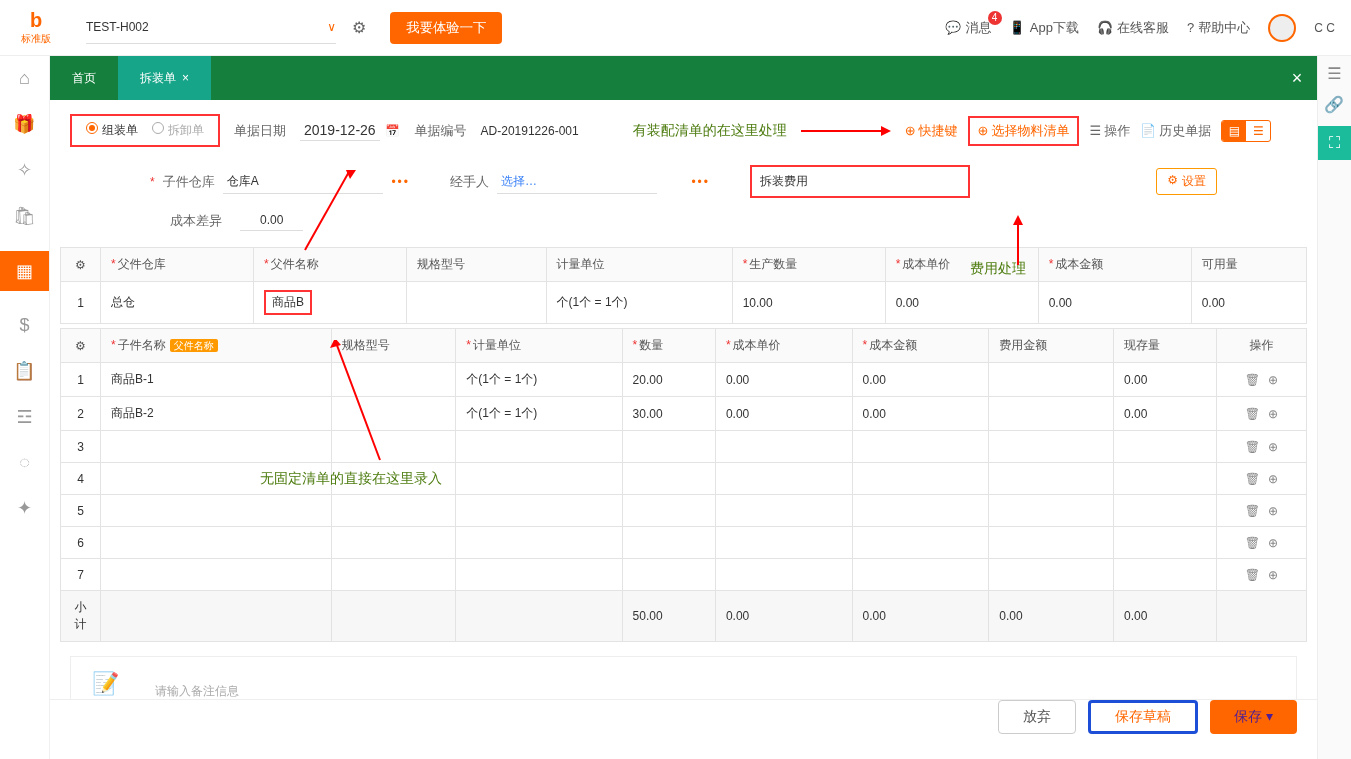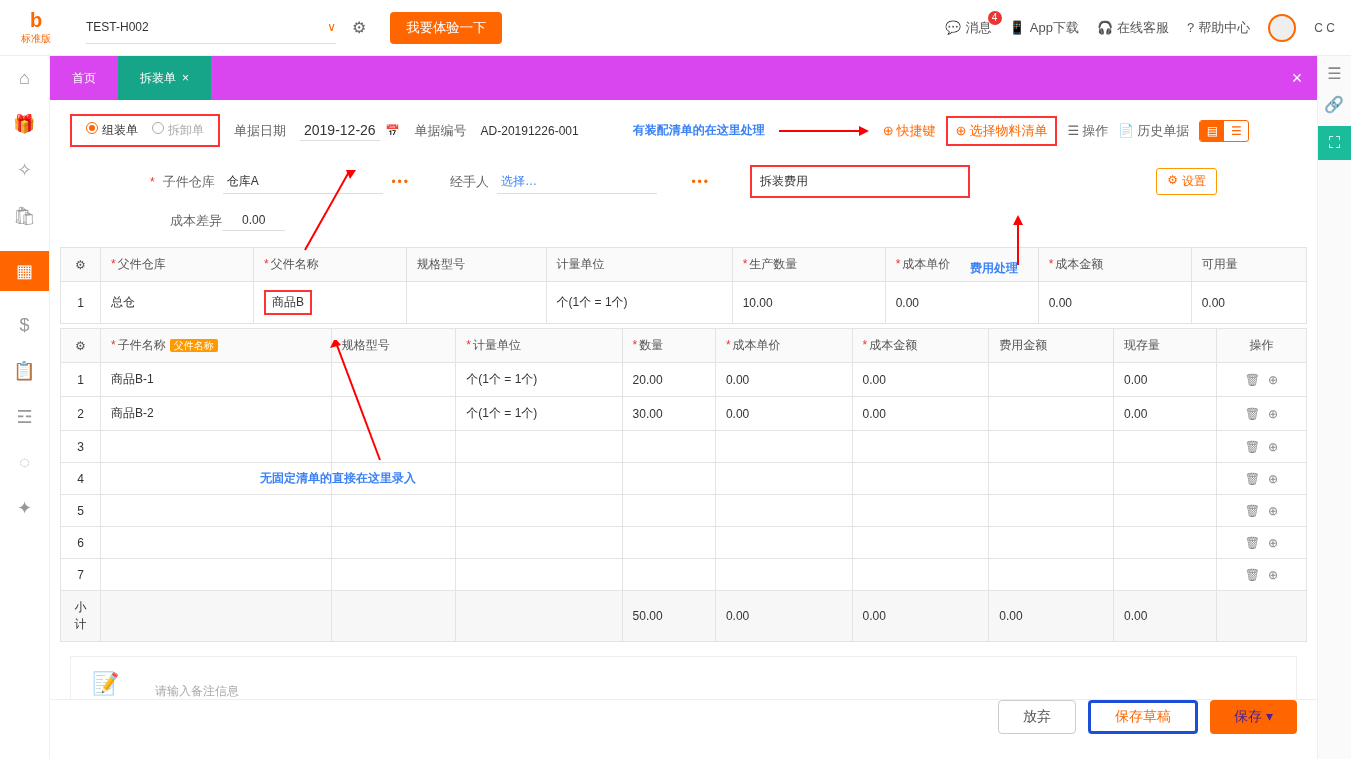--- a/index.html
+++ b/index.html
@@ -17,21 +17,21 @@
 .top-right .it{display:flex;align-items:center;gap:4px;cursor:pointer;font-size:13px}
 .badge{position:relative}
 .badge::after{content:"4";position:absolute;top:-8px;right:-10px;background:#e33;color:#fff;border-radius:8px;width:14px;height:14px;font-size:10px;display:flex;align-items:center;justify-content:center}
 .avatar{width:28px;height:28px;border-radius:50%;background:#eee;display:inline-block;border:2px solid #f60}
 .body{flex:1;display:flex;min-height:0}
 .leftnav{width:50px;background:#fff;border-right:1px solid #f0f0f0;display:flex;flex-direction:column;align-items:center;padding-top:12px;gap:24px;color:#999;font-size:18px}
 .leftnav .act{background:#f60;color:#fff;width:100%;height:40px;display:flex;align-items:center;justify-content:center}
 .rightnav{width:34px;background:#fafafa;border-left:1px solid #eee;display:flex;flex-direction:column;align-items:center;padding-top:8px;gap:12px;color:#888;font-size:16px}
 .rightnav .grn{background:#1abc9c;color:#fff;width:100%;height:34px;display:flex;align-items:center;justify-content:center}
 .main{flex:1;display:flex;flex-direction:column;min-height:0}
-.tabs{height:44px;background:#d946ef;display:flex;align-items:stretch}
+.tabs{height:44px;background:#15803d;display:flex;align-items:stretch}
 .tabs .tab{padding:0 22px;color:#fff;display:flex;align-items:center;gap:6px;cursor:pointer}
 .tabs .tab.active{background:#17a589}
 .tabs .close{margin-left:auto;width:40px;display:flex;align-items:center;justify-content:center;color:#fff;cursor:pointer;font-size:18px}
 .content{flex:1;overflow:auto;padding:0 0 80px 0;position:relative}
 .row1{display:flex;align-items:center;padding:14px 20px 8px 20px;gap:14px;flex-wrap:wrap}
 .radgrp{border:2px solid #f33;padding:6px 14px;display:flex;gap:14px;align-items:center}
 .rad{display:flex;align-items:flex-start;gap:4px;cursor:pointer}
 .rad .c{width:12px;height:12px;border:1px solid #f60;border-radius:50%;display:flex;align-items:center;justify-content:center}
 .rad .c.on::after{content:"";width:6px;height:6px;background:#f60;border-radius:50%}
 .rad.off .c{border-color:#aaa}
@@ -46,32 +46,32 @@
 .viewtgl{display:flex;border:1px solid #f60;border-radius:3px;overflow:hidden}
 .viewtgl span{width:24px;height:20px;display:flex;align-items:center;justify-content:center;color:#f60}
 .viewtgl span.on{background:#f60;color:#fff}
 .row2{display:flex;align-items:center;padding:10px 100px 6px 100px;gap:40px}
 .fld{display:flex;align-items:center;gap:8px;min-width:260px}
 .fld .star{color:#e33}
 .fld .inp{border-bottom:1px solid #ddd;padding:3px 4px;min-width:160px;color:#333}
 .fld .dot{color:#f60;letter-spacing:2px}
 .feebox{border:2px solid #f33;padding:6px 8px;min-width:220px}
 .setbtn{margin-left:auto;border:1px solid #f90;color:#f60;padding:4px 10px;border-radius:3px;cursor:pointer;display:flex;gap:4px}
-.row3{display:flex;align-items:center;padding:6px 100px 12px 120px;gap:0}
+.row3{display:flex;align-items:center;padding:6px 100px 12px 120px;gap:18px}
 table{border-collapse:collapse;width:calc(100% - 20px);margin:4px 10px}
 th,td{border:1px solid #e3e3e3;padding:8px 10px;text-align:left;font-size:12px;height:32px}
 th{background:#fafafa;color:#555;font-weight:400}
 th .star{color:#e33;margin-right:2px}
 .numcol{width:40px;text-align:center}
 .tag{background:#f90;color:#fff;font-size:10px;padding:1px 4px;border-radius:2px;margin-left:4px}
 .actcol{text-align:center;width:90px}
 .iconbtn{color:#888;cursor:pointer;margin:0 4px}
 .subtotal td{background:#f7f7f7}
 .redbox{border:2px solid #f33;padding:2px 6px;display:inline-block}
-.annot{position:absolute;color:#3b82f6;font-size:12px;font-weight:700;pointer-events:none}
+.annot{position:absolute;color:#4d7c0f;font-size:14px;font-weight:400;pointer-events:none}
 .arrow{position:absolute;pointer-events:none}
 .remark{margin:14px 20px;border:1px solid #eee;display:flex;align-items:center}
 .remark .lab{width:70px;text-align:center;color:#999;font-size:11px;padding:14px 0}
 .remark .lab .ic{color:#1abc9c;font-size:22px;display:block}
 .remark .inptxt{flex:1;padding:14px;color:#aaa}
 .footer{position:absolute;bottom:0;left:50px;right:34px;height:60px;border-top:1px solid #eee;background:#fff;display:flex;justify-content:flex-end;padding:0 20px;gap:12px}
 .fbtn{height:34px;padding:0 24px;border-radius:4px;cursor:pointer;font-size:14px}
 .fbtn.plain{background:#fff;border:1px solid #ccc;color:#555}
 .fbtn.outline{background:#fff;border:3px solid #1d4ed8;color:#f60}
 .fbtn.primary{background:#f60;border:none;color:#4c1d95}

